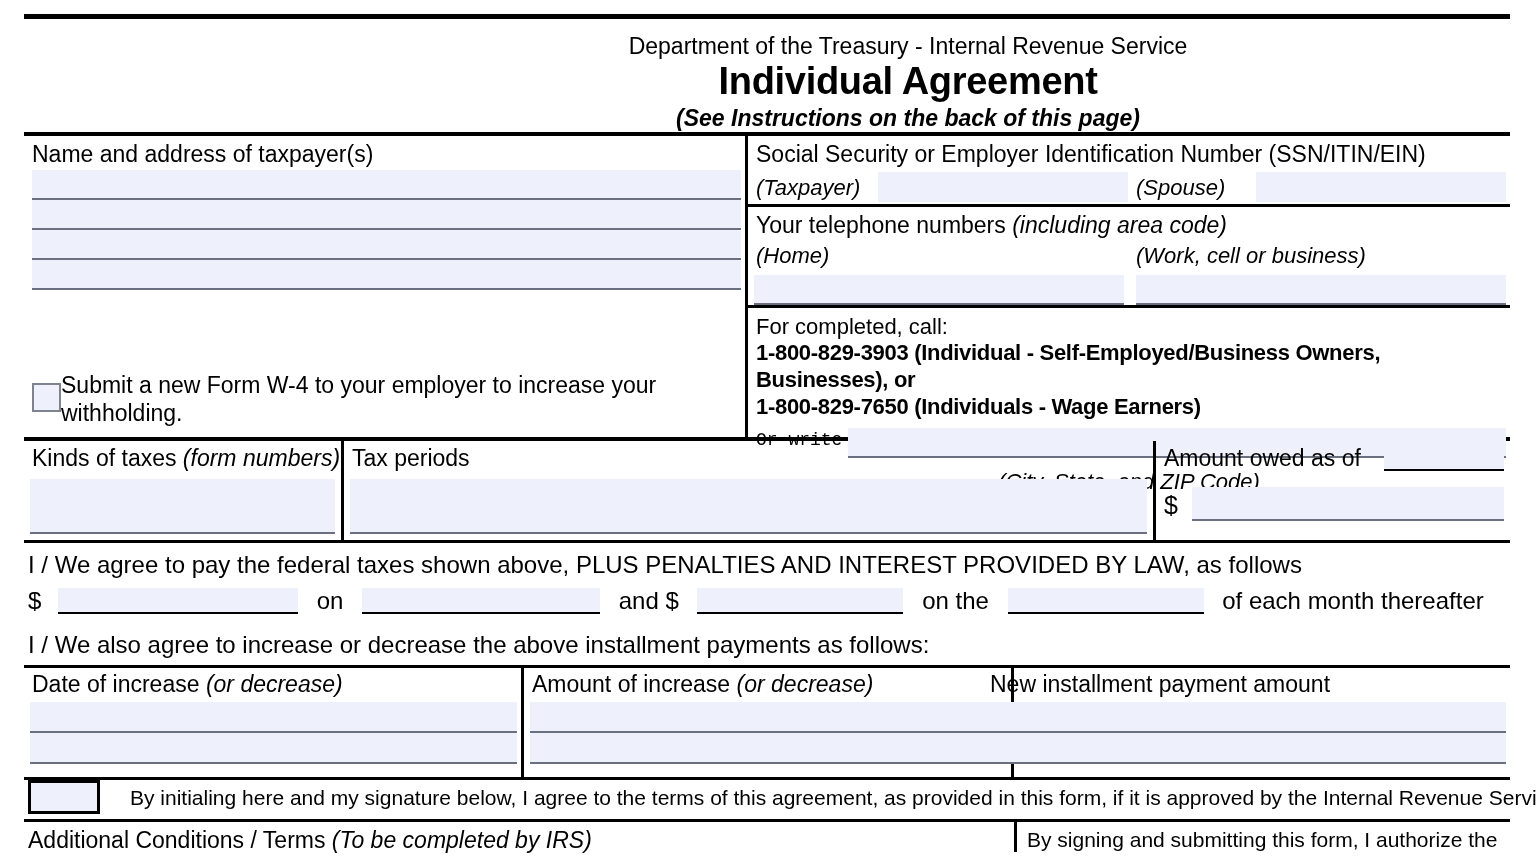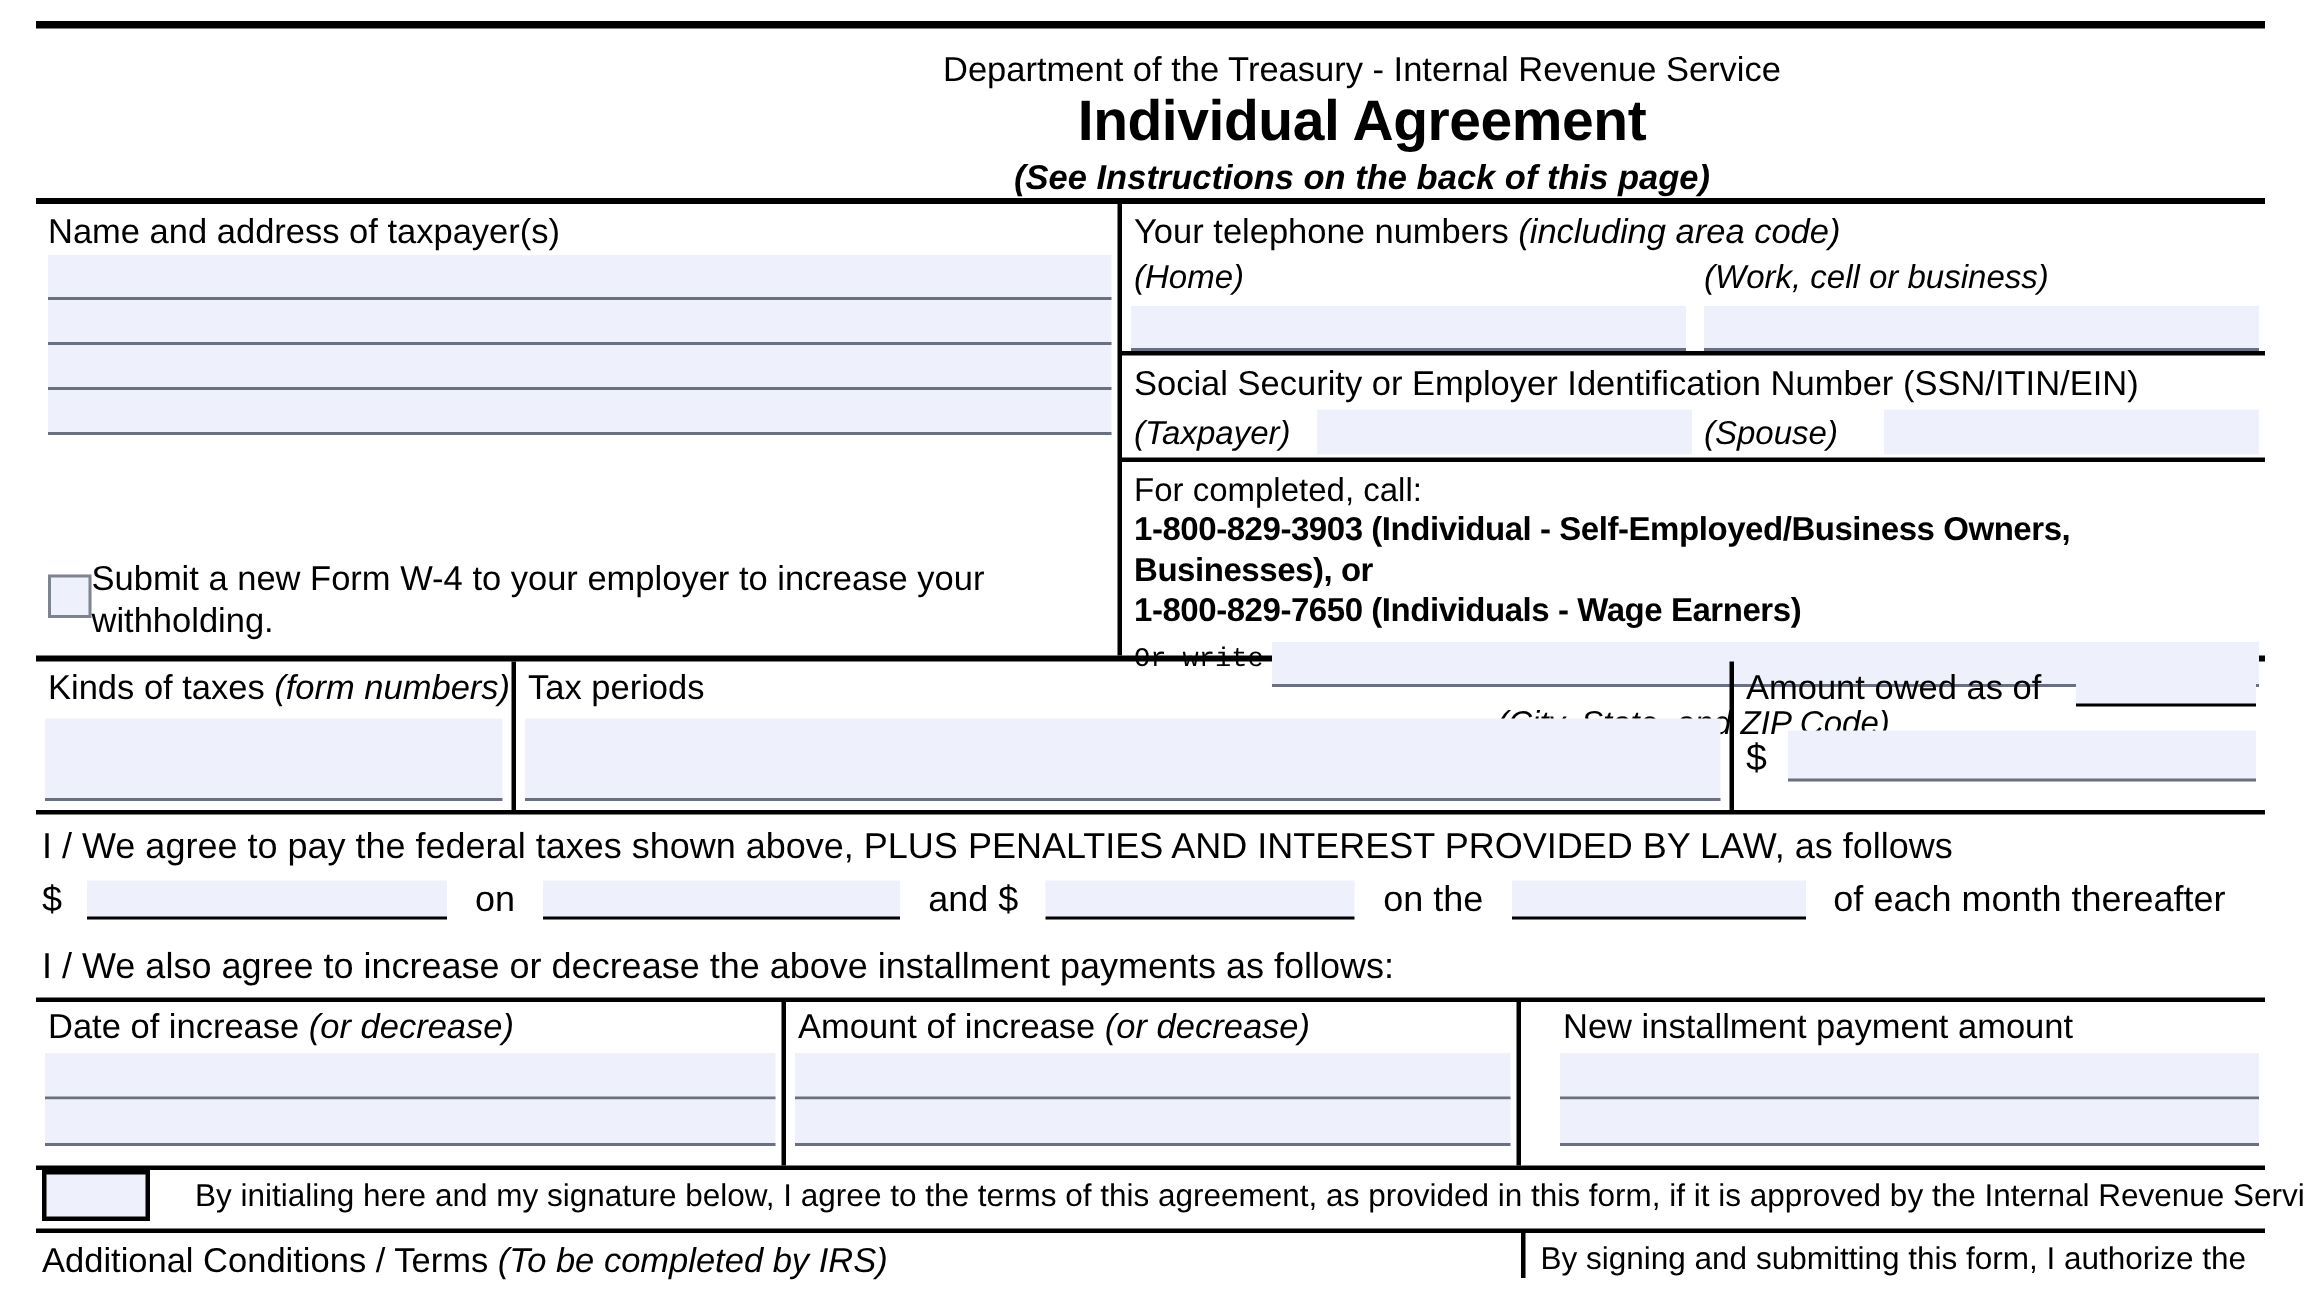--- a/index.html
+++ b/index.html
@@ -207,21 +207,21 @@
     font-size: 24px; padding: 2px 0 6px 4px;
     border-bottom: 3px solid #000;
     white-space: nowrap;
   }
 
   
   #inc-table { position: relative; height: 112px; border-bottom: 3px solid #000; }
   #inc-table .c { position: absolute; top: 0; height: 100%; }
   #inc-c1 { left: 0; width: 500px; border-right: 3px solid #000; }
   #inc-c2 { left: 500px; width: 490px; border-right: 3px solid #000; }
-  #inc-c3 { left: 1010px; right: 0; }
+  #inc-c3 { left: 958px; right: 0; }
   .inc-hdr { font-size: 23px; padding: 3px 0 2px 8px; white-space: nowrap; }
   .inc-row {
     margin: 0 4px 0 6px;
     height: 31px;
     background: #eef1fb;
     border-bottom: 2.5px solid #6b7080;
   }
   .inc-row.first { margin-top: 2px; }
 
   
@@ -276,46 +276,46 @@
         <div class="fld"></div>
         <div class="fld"></div>
       </div>
       <div id="w4-row">
         <div id="w4-box"></div>
         <div id="w4-text">Submit a new Form W-4 to your employer to increase your withholding.</div>
       </div>
     </div>
 
     <div id="id-right">
+
+      <div class="sub-block">
+        <div class="sec-label">Social Security or Employer Identification Number (SSN/ITIN/EIN)</div>
+        <div id="ssn-row">
+          <span class="lab" style="left:8px;">(Taxpayer)</span>
+          <span class="f" style="left:130px;width:250px;"></span>
+          <span class="lab" style="left:388px;">(Spouse)</span>
+          <span class="f" style="left:508px;right:4px;"></span>
+        </div>
+      </div>
 
       <div class="sub-block">
         <div class="sec-label">
           <span>Your telephone numbers</span>
           <span class="ital">(including area code)</span>
         </div>
         <div id="phone-row">
           <span class="lab" style="left:8px;">(Home)</span>
           <span class="lab" style="left:388px;">(Work, cell or business)</span>
         </div>
         <div id="phone-fields">
           <span class="f" style="left:6px;width:370px;"></span>
           <span class="f" style="left:388px;right:4px;"></span>
         </div>
       </div>
 
-      <div class="sub-block">
-        <div class="sec-label">Social Security or Employer Identification Number (SSN/ITIN/EIN)</div>
-        <div id="ssn-row">
-          <span class="lab" style="left:8px;">(Taxpayer)</span>
-          <span class="f" style="left:130px;width:250px;"></span>
-          <span class="lab" style="left:388px;">(Spouse)</span>
-          <span class="f" style="left:508px;right:4px;"></span>
-        </div>
-      </div>
-
       <div id="assist">
         <div class="a-lead">For completed, call:</div>
         <div class="a-num">1-800-829-3903 (Individual - Self-Employed/Business Owners, Businesses), or</div>
         <div class="a-num">1-800-829-7650 (Individuals - Wage Earners)</div>
       </div>
 
       <div id="orwrite-row">
         <span id="orwrite-lab">Or write</span>
         <span id="orwrite-fld"></span>
       </div>

